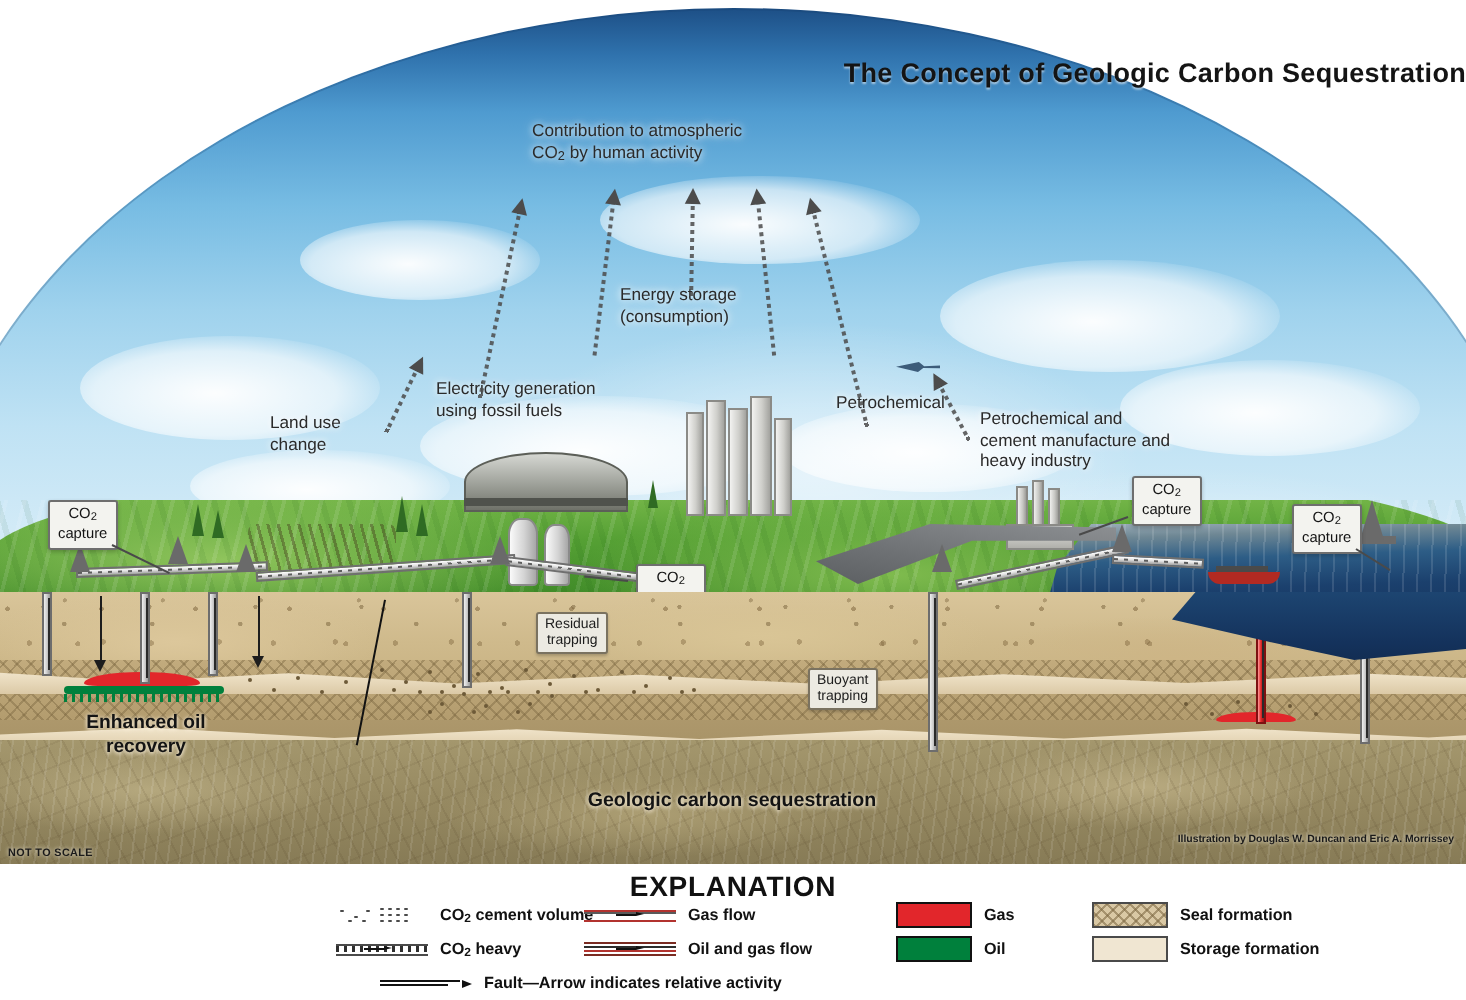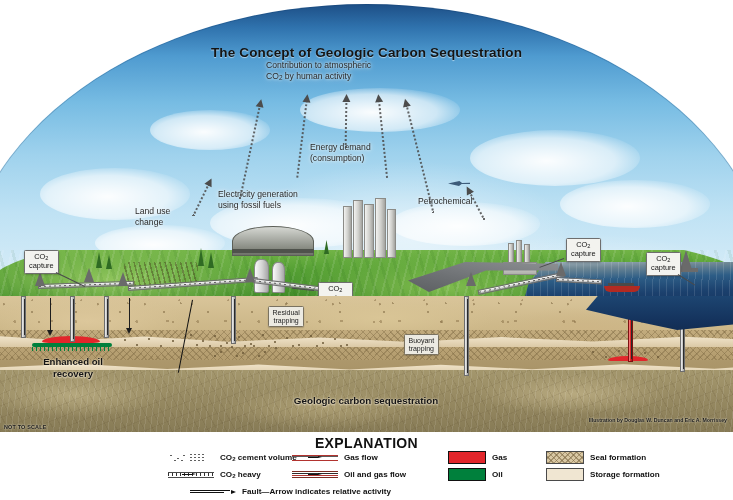--- a/index.html
+++ b/index.html
@@ -34,25 +34,24 @@
   }
   .cloud{
     position:absolute;border-radius:50%;
     background:radial-gradient(ellipse at 45% 55%, rgba(255,255,255,.96) 0%, rgba(255,255,255,.62) 52%, rgba(255,255,255,0) 78%);
     pointer-events:none;
   }
 
   
   .title{
     position:absolute; left:0; right:0; top:29px;
-    text-align:center;
+    text-align:right;
     font-size:13.5px; font-weight:bold; letter-spacing:.15px;
     color:#141414;
     text-shadow:0 1px 1px rgba(255,255,255,.55);
-    margin-top:16px;
   }
 
   
   .ann{
     position:absolute;
     font-size:8.6px; line-height:10.5px;
     color:#2a2a2a; text-align:left;
     text-shadow:0 0 3px rgba(255,255,255,.9),0 0 6px rgba(255,255,255,.7);
     white-space:nowrap;
   }
@@ -305,38 +304,43 @@
   <div class="cloud" style="left:95px;top:225px;width:130px;height:36px;"></div>
 
   <div class="title">The Concept of Geologic Carbon Sequestration</div>
 
   <div class="ann" style="left:266px;top:60px;width:208px;">
     <span>Contribution to atmospheric</span><br>
     <span>CO</span><sub>2</sub><span> by human activity</span>
   </div>
 
   <div class="ann" style="left:310px;top:142px;width:112px;">
-    <span>Energy demand</span><br>
+    <span>Energy storage</span><br>
     <span>(consumption)</span>
   </div>
 
   <div class="ann" style="left:218px;top:189px;width:120px;">
     <span>Electricity generation</span><br>
     <span>using fossil fuels</span>
   </div>
 
   <div class="ann" style="left:135px;top:206px;width:68px;">
     <span>Land use</span><br>
     <span>change</span>
   </div>
 
   <div class="ann" style="left:418px;top:196px;width:90px;">
     <span>Petrochemical</span>
   </div>
 
+  <div class="ann" style="left:490px;top:204px;width:140px;">
+    <span>Petrochemical and</span><br>
+    <span>cement manufacture and</span><br>
+    <span>heavy industry</span>
+  </div>
 
   <div class="sky-arrow" style="left:249px;top:104px;height:96px;transform:rotate(12deg);">
     <div class="dots"></div>
       <div class="head"></div>
   </div>
   <div class="sky-arrow" style="left:301px;top:100px;height:78px;transform:rotate(7deg);">
     <div class="dots"></div>
       <div class="head"></div>
   </div>
   <div class="sky-arrow" style="left:345px;top:100px;height:48px;transform:rotate(1deg);">

